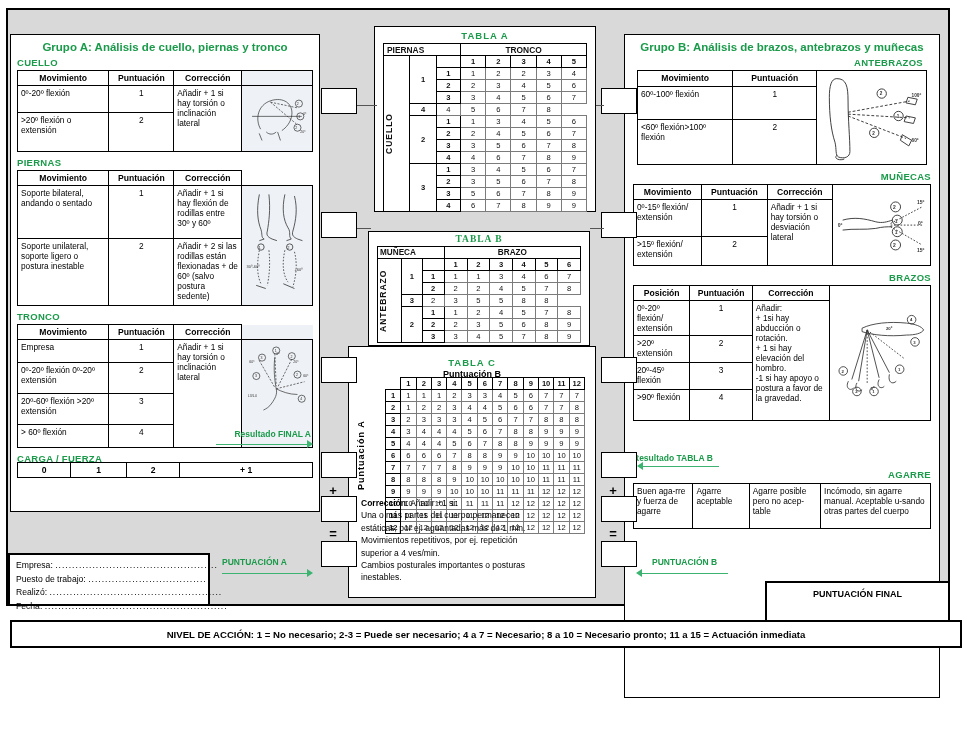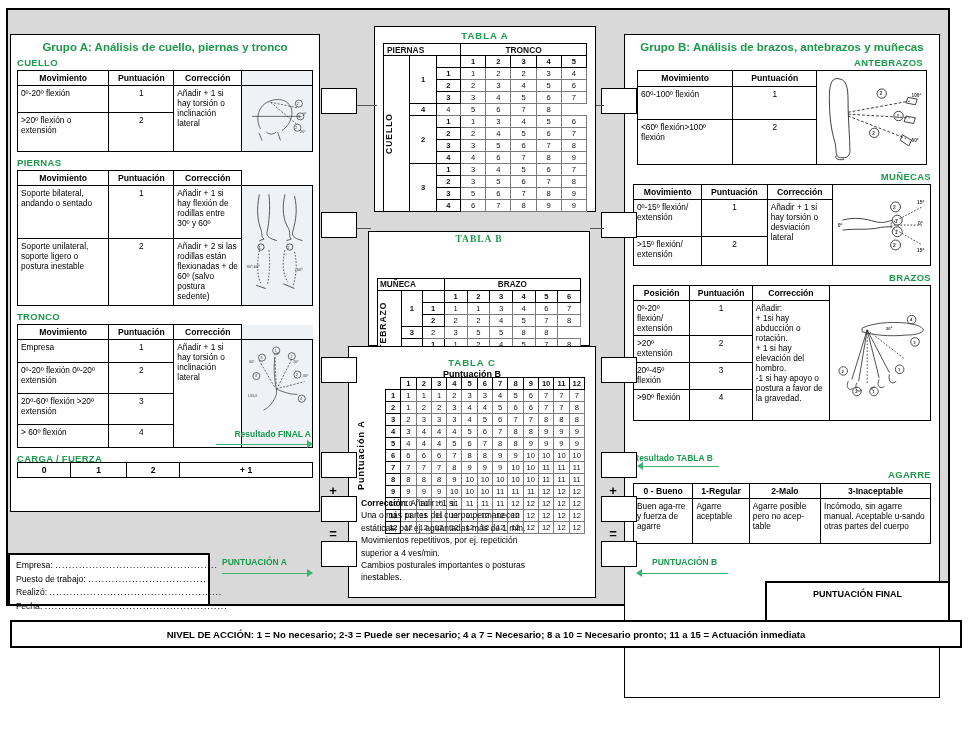--- a/index.html
+++ b/index.html
@@ -409,21 +409,21 @@
               <td>9</td>
             </tr>
       </tbody>
         </table>
     </div>
   </div>
 
   <div class="panel" style="left:368px;top:231px;width:222px;height:115px;">
     <div class="tabtitle" style="margin-top:2px;font-family:Liberation Serif, serif;">TABLA  B</div>
     <div style="position:absolute;left:8px;top:14px;right:8px;bottom:5px;">
-      <table class="g" style="width:100%;height:100%;margin-top:32px;">
+      <table class="g" style="width:100%;height:100%;">
         <colgroup>
             <col style="width:12%">
             <col style="width:10%">
             <col style="width:11%">
             <col style="width:11.2%">
             <col style="width:11.2%">
             <col style="width:11.2%">
             <col style="width:11.2%">
             <col style="width:11.2%">
             <col style="width:11.2%">
@@ -905,26 +905,20 @@
     <div class="sect right" style="position:absolute;right:8px;top:434px;">AGARRE</div>
     <div style="position:absolute;left:8px;right:8px;top:448px;">
       <table class="t">
         <colgroup>
             <col style="width:20%">
             <col style="width:19%">
             <col style="width:24%">
             <col style="width:37%">
           </colgroup>
         <tbody>
-            <tr>
-          <th>0 - Bueno</th>
-          <th>1-Regular</th>
-          <th>2-Malo</th>
-          <th>3-Inaceptable</th>
-        </tr>
         <tr>
           <td style="height:40px;">Buen aga-rre y fuerza de agarre</td>
           <td>Agarre aceptable</td>
           <td>Agarre posible pero no acep-table</td>
           <td>Incómodo, sin agarre manual. Aceptable u-sando otras partes del cuerpo</td>
         </tr>
       </tbody>
         </table>
     </div>
   </div>

